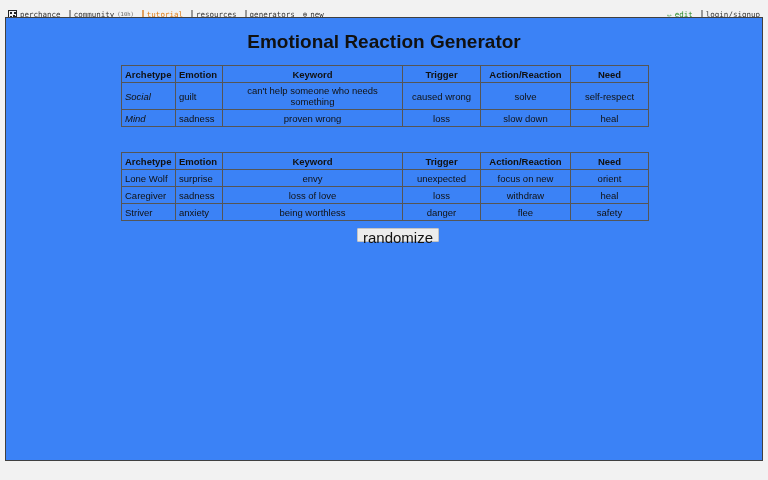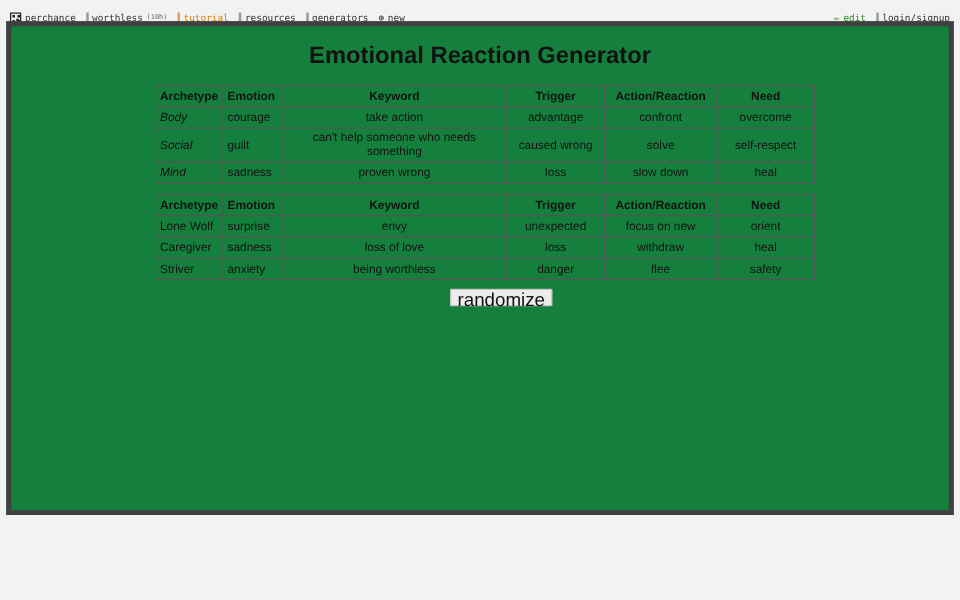--- a/index.html
+++ b/index.html
@@ -18,22 +18,22 @@
     width: 9px; height: 9px; border: 1px solid #222; position: relative; display: inline-block;
   }
   .dice::before { content: ""; position: absolute; left: 1px; top: 1px; width: 2px; height: 2px; background:#222; box-shadow: 3px 3px 0 #222, 0 4px 0 #222, 4px 0 0 #222, 4px 4px 0 #222; }
   .pipe { width: 2px; height: 8px; border: 1px solid #999; display: inline-block; }
   .tutorial { color: #e07a10; }
   .tutorial .pipe { border-color: #e0a060; }
   .edit { color: #2a8a2a; }
   .small { font-size: 5.5px; color: #666; }
 
   .panel {
-    position: absolute; left: 5px; top: 17px; width: 758px; height: 395px;
-    background: #15803d; border: 4px solid #404040;
+    position: absolute; left: 5px; top: 17px; width: 758px; height: 444px;
+    background: #3b82f6; border: 1px solid #404040;
   }
   h1 {
     position: absolute; left: 0; top: 13px; width: 100%; text-align: center;
     font-size: 19px; font-weight: bold; color: #111;
   }
   table {
     position: absolute; left: 115px; border-collapse: collapse; font-size: 9.5px; color: #111;
   }
   table.t1 { top: 47px; }
   table.t2 { top: 134px; }
@@ -55,21 +55,21 @@
 <body>
 
 <div class="topbar">
   <div class="left">
     <span class="nav-item">
       <span class="dice"></span>
       <span>perchance</span>
     </span>
     <span class="nav-item">
       <span class="pipe"></span>
-      <span>worthless</span>
+      <span>community</span>
       <span class="small">(10h)</span>
     </span>
     <span class="nav-item tutorial">
       <span class="pipe"></span>
       <span>tutorial</span>
     </span>
     <span class="nav-item">
       <span class="pipe"></span>
       <span>resources</span>
     </span>
@@ -99,28 +99,20 @@
 
   <table class="t1">
     <tbody>
         <tr>
       <th class="l w1">Archetype</th>
       <th class="l w2">Emotion</th>
       <th class="c w3">Keyword</th>
       <th class="c w4">Trigger</th>
       <th class="c w5">Action/Reaction</th>
       <th class="c w6">Need</th>
-    </tr>
-    <tr>
-      <td class="l"><em>Body</em></td>
-      <td class="l">courage</td>
-      <td class="c">take action</td>
-      <td class="c">advantage</td>
-      <td class="c">confront</td>
-      <td class="c">overcome</td>
     </tr>
     <tr>
       <td class="l tall"><em>Social</em></td>
       <td class="l tall">guilt</td>
       <td class="c tall">can't help someone who needs something</td>
       <td class="c tall">caused wrong</td>
       <td class="c tall">solve</td>
       <td class="c tall">self-respect</td>
     </tr>
     <tr>

